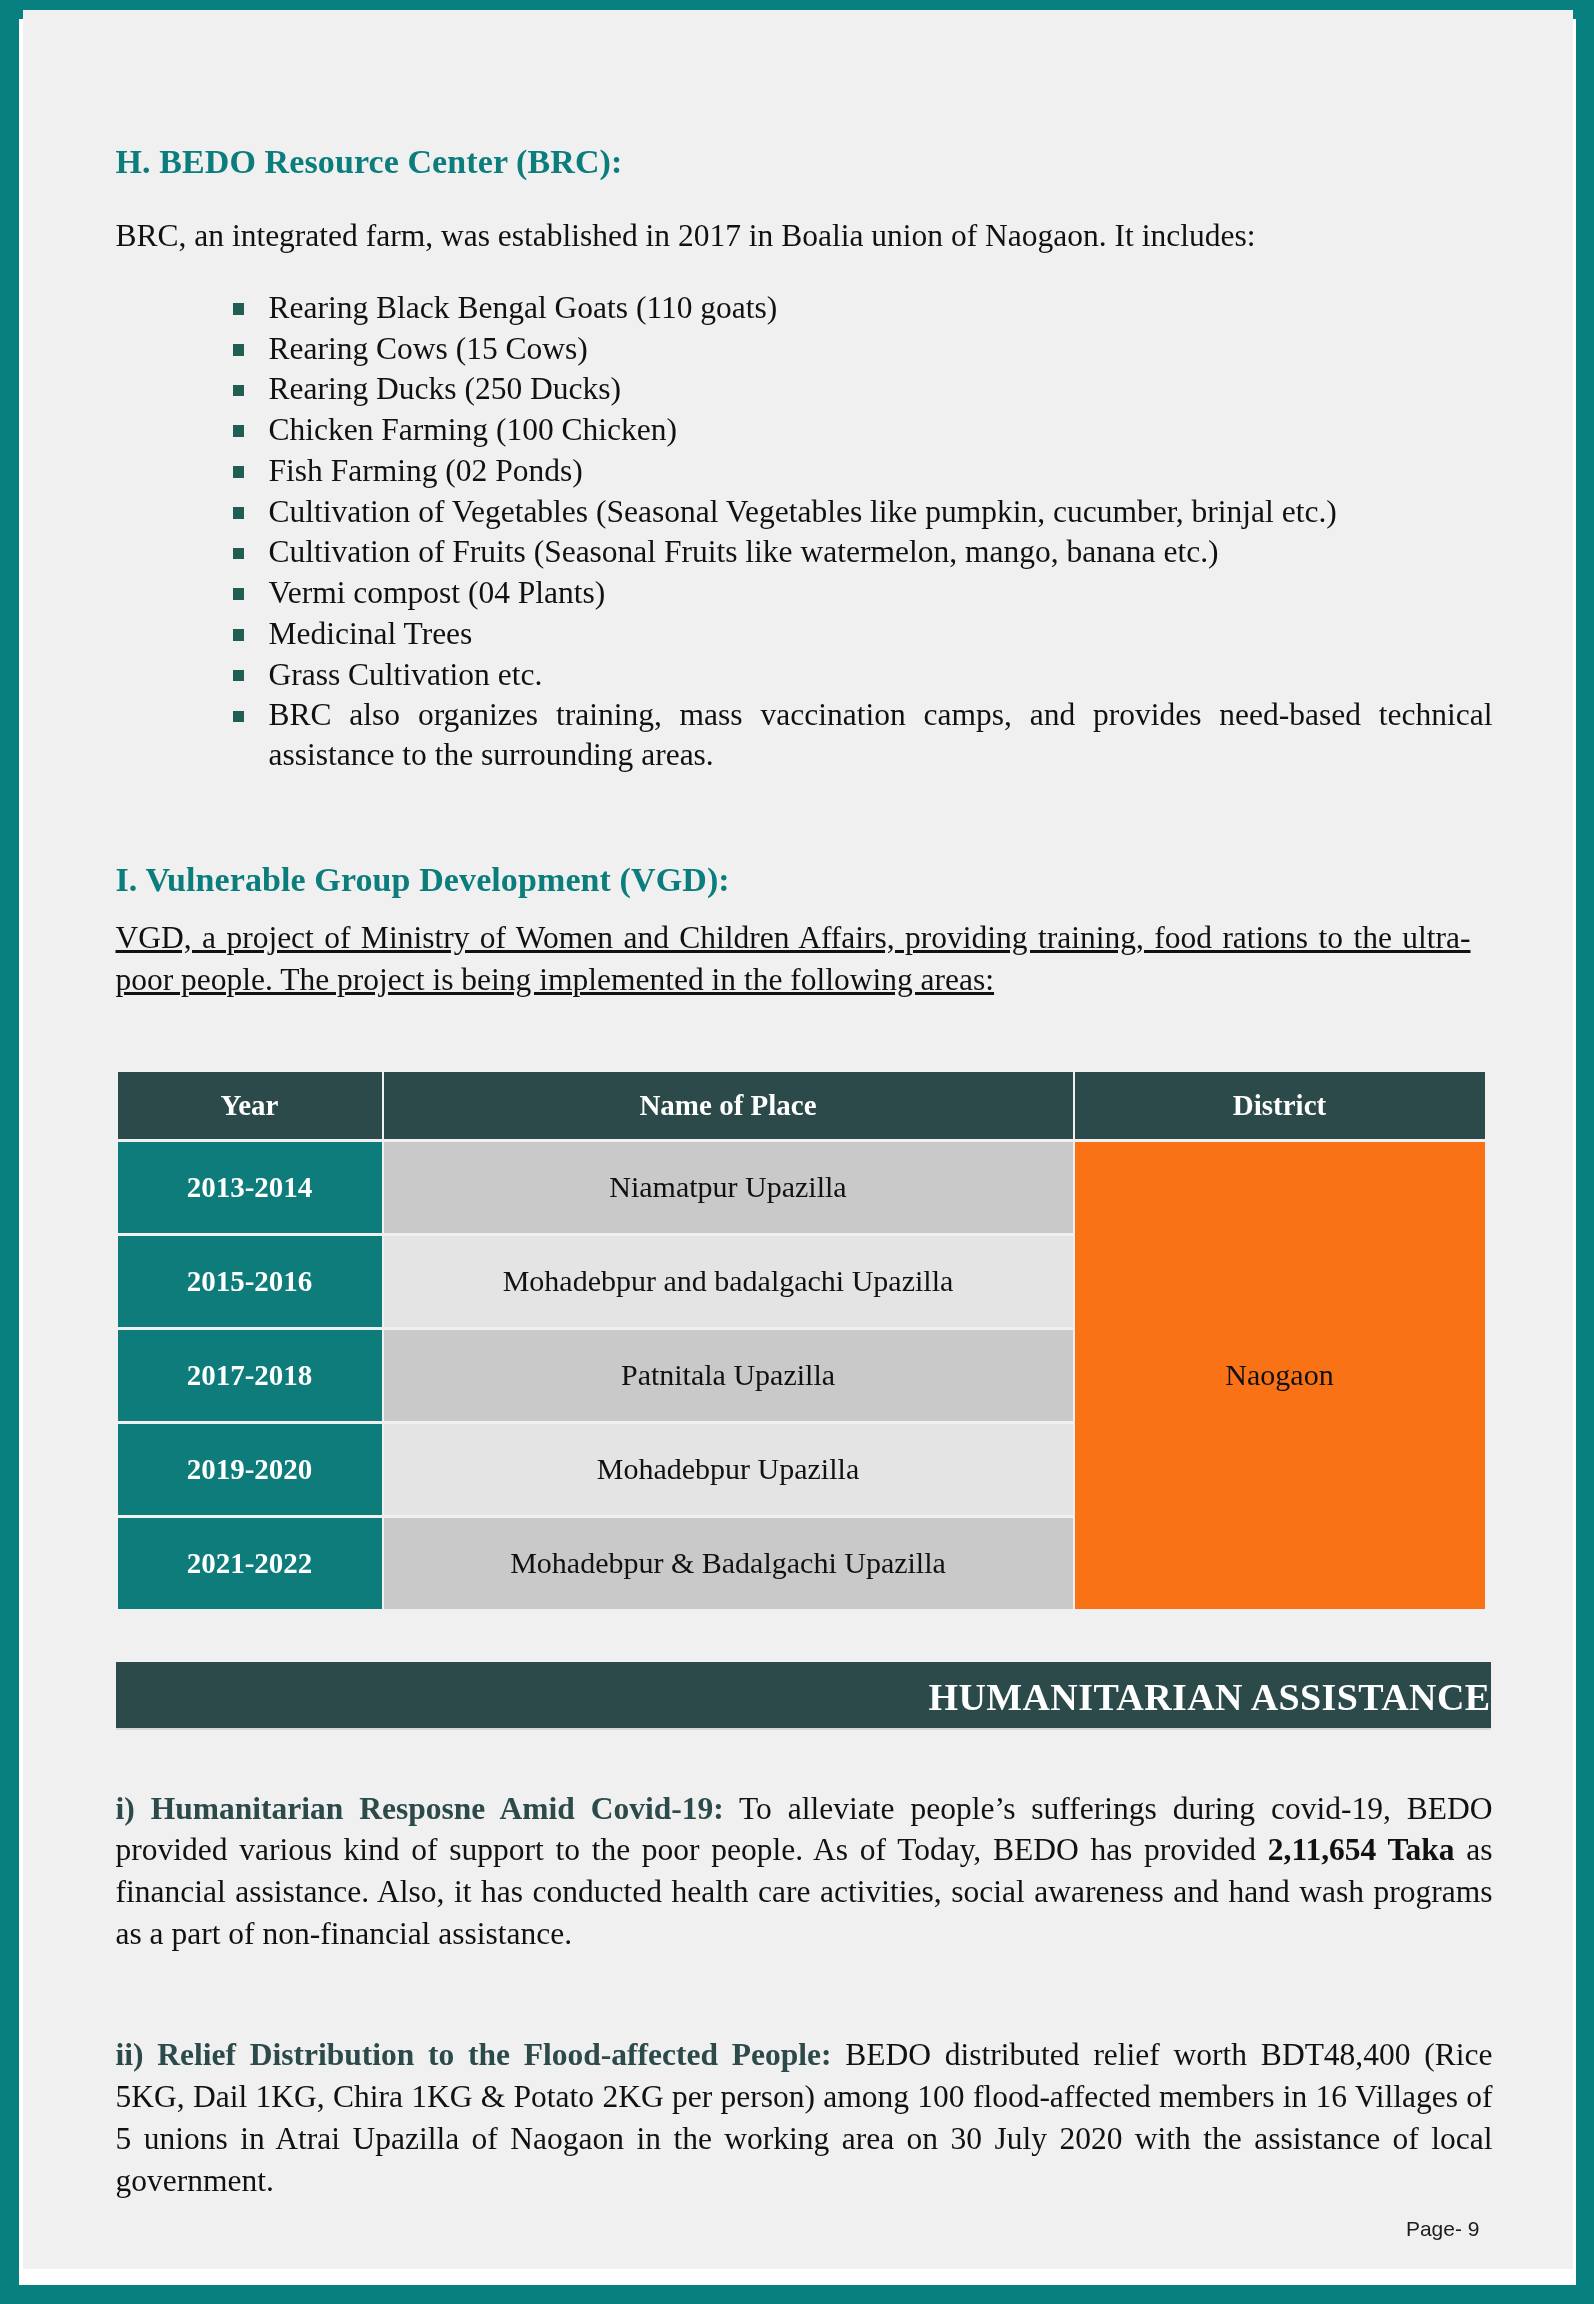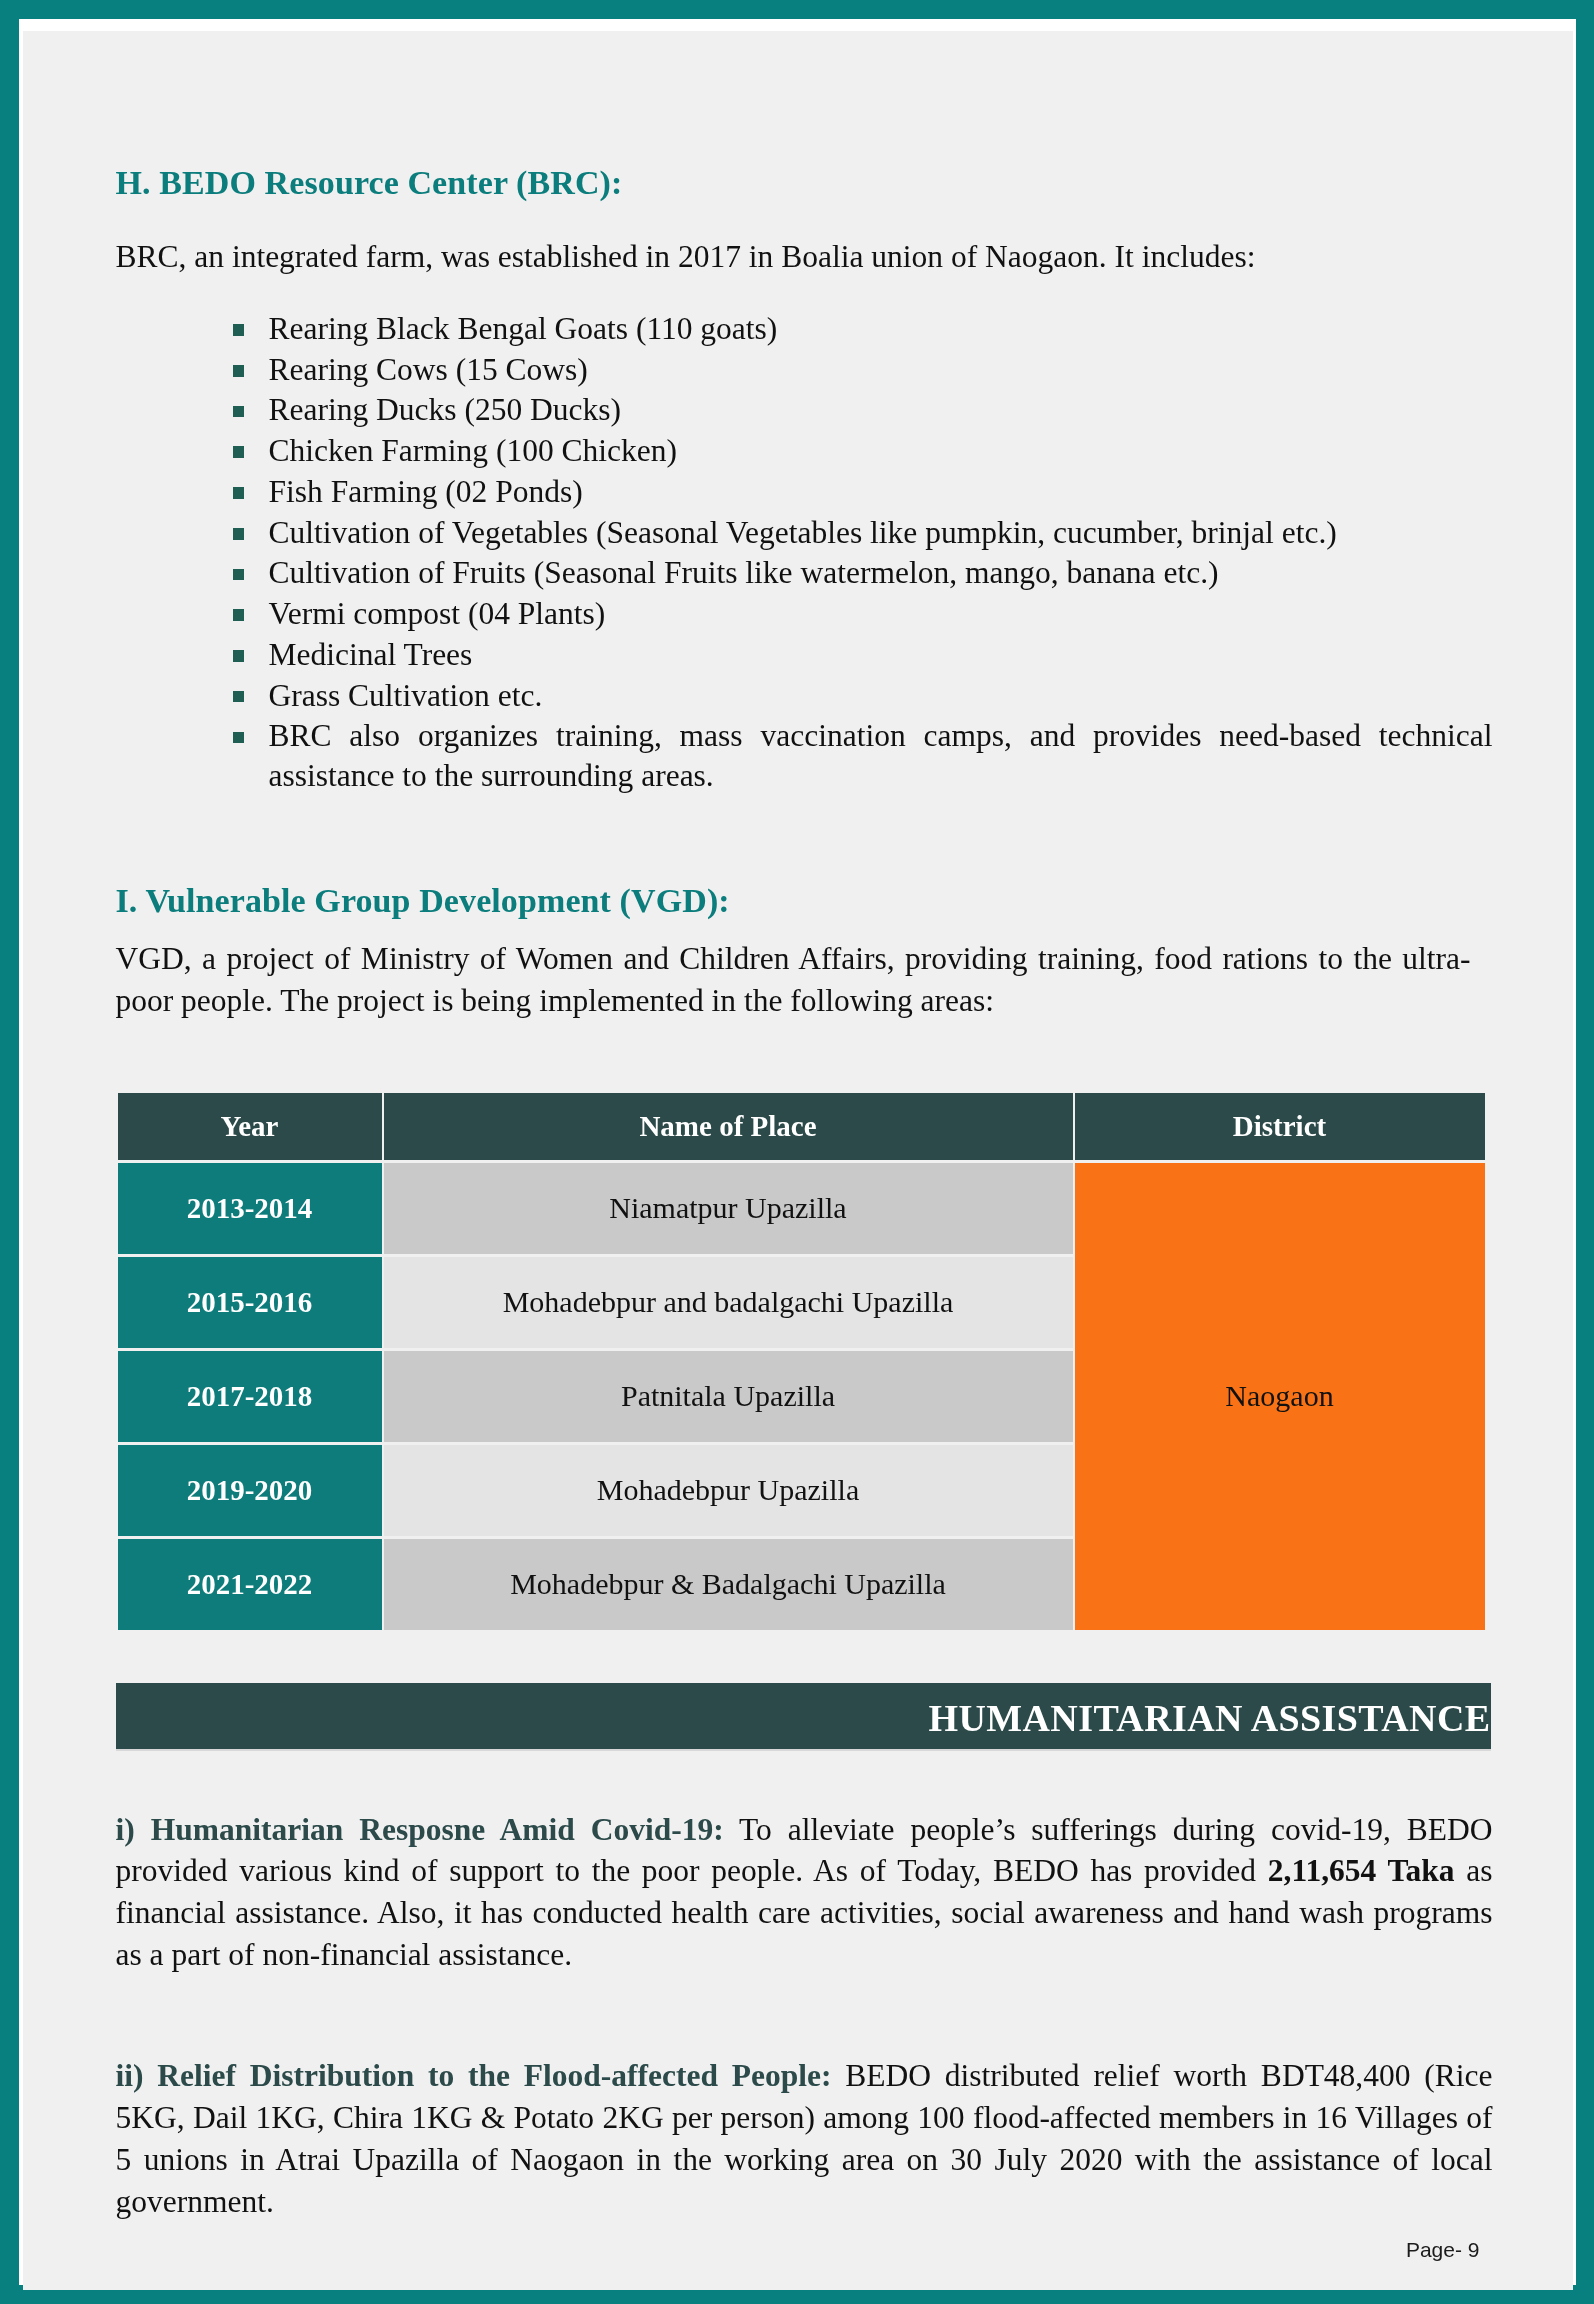--- a/index.html
+++ b/index.html
@@ -24,21 +24,21 @@
   }
   .page-inner-rule {
     position: absolute;
     left: 19px; top: 19px;
     width: 1557px; height: 2266px;
     background: #ffffff;
     box-sizing: border-box;
   }
   .page-sheet {
     position: absolute;
-    left: 22.5px; top: 31px;
+    left: 22.5px; top: 10px;
     width: 1550px; height: 2259px;
     background: #f0f0f0;
     box-sizing: border-box;
     overflow: hidden;
   }
 
   .content {
     position: absolute;
     left: 93px;
     top: 133px;
@@ -83,21 +83,21 @@
   .bullet-item .sq {
     position: absolute;
     left: 0;
     top: 15.3px;
     width: 11.7px;
     height: 11.7px;
     background: #1f5e52;
     display: block;
   }
 
-  #vgd-para { margin-top: 18px; width: 1355px; }
+  #vgd-para { margin-top: 18px; width: 1355px; text-decoration: underline; }
 
   
   .vgd-table {
     margin-top: 68px;
     border-collapse: separate;
     border-spacing: 2.7px 3.6px;
     width: 1368px;
     table-layout: fixed;
   }
   .vgd-table th {

